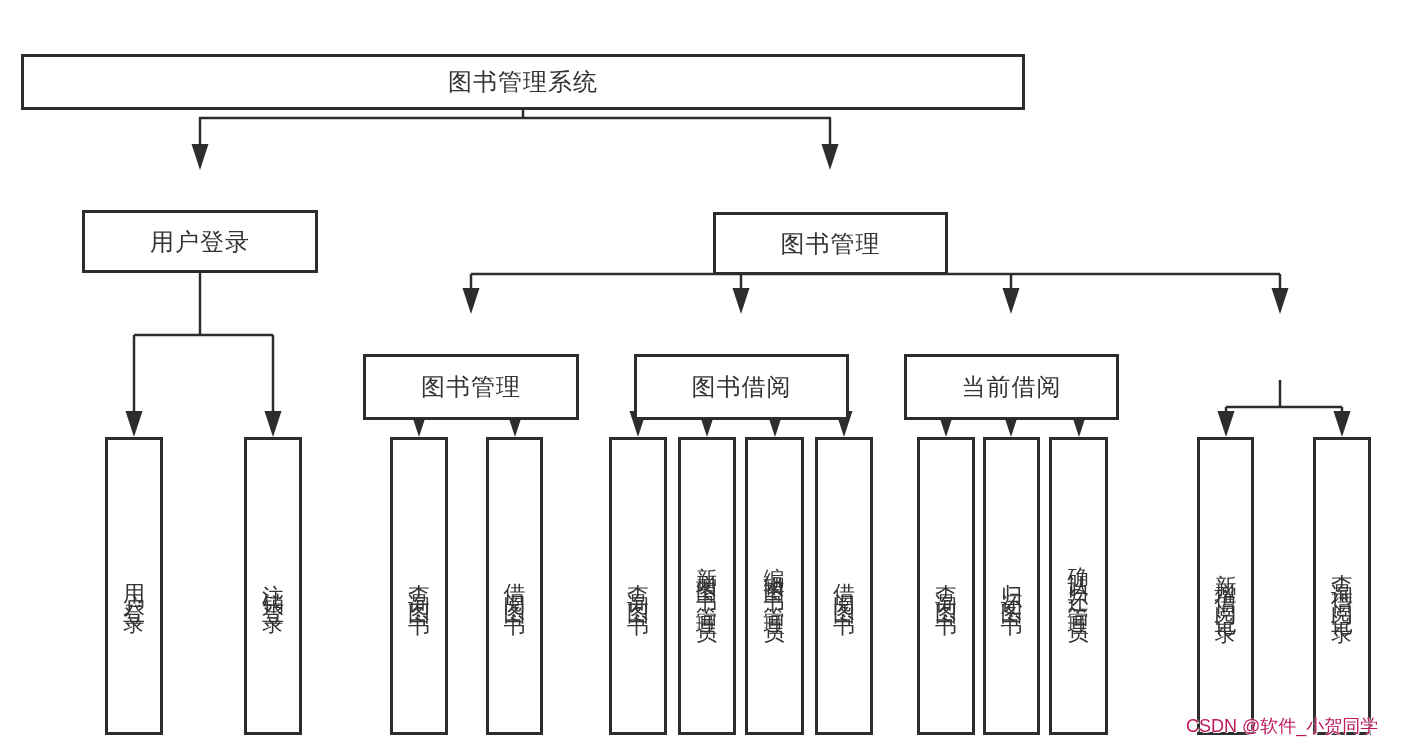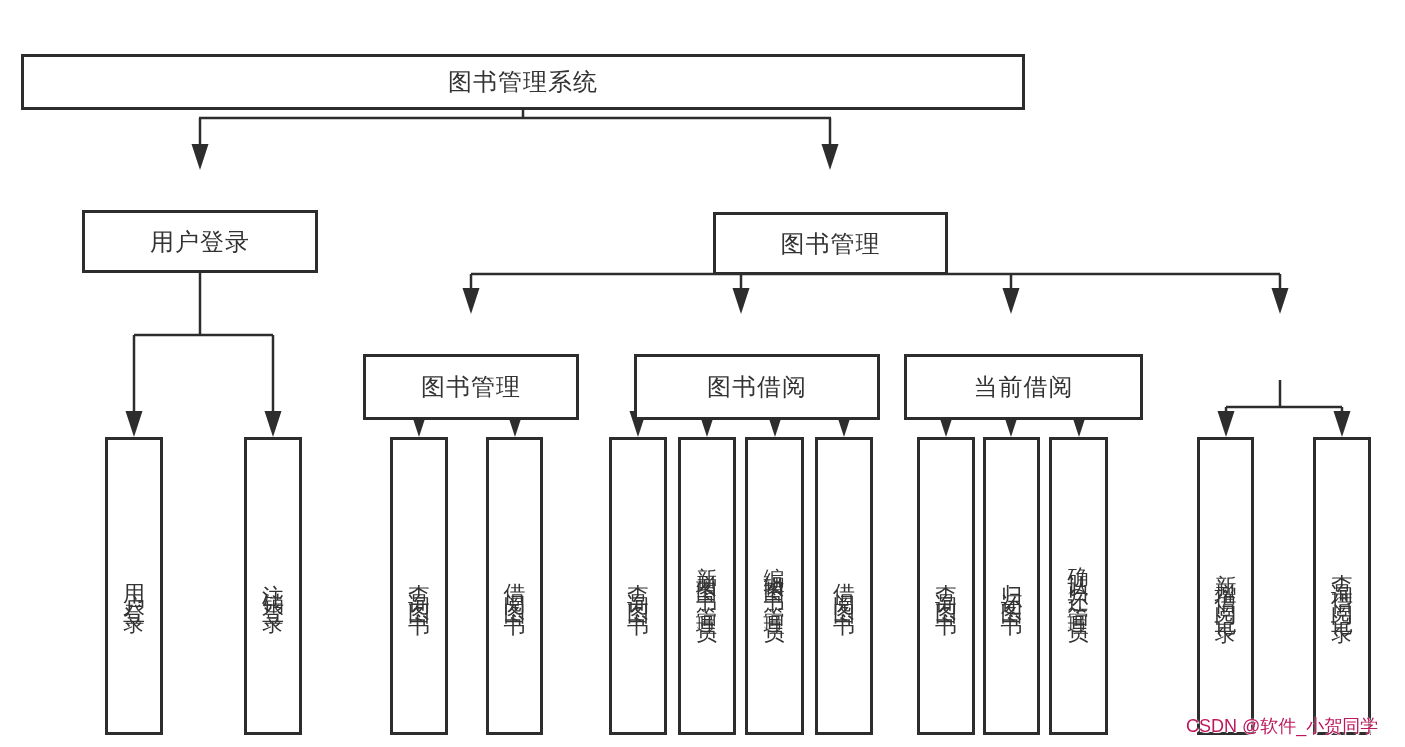--- a/index.html
+++ b/index.html
@@ -166,24 +166,24 @@
   <div class="hbox" style="left:82px; top:170px; width:236px; height:63px">
     <span>用户登录</span>
   </div>
   <div class="hbox" style="left:713px; top:172px; width:235px; height:63px">
     <span>图书管理</span>
   </div>
 
   <div class="hbox" style="left:363px; top:314px; width:216px; height:66px">
     <span>图书管理</span>
   </div>
-  <div class="hbox" style="left:634px; top:314px; width:246px; height:66px">
+  <div class="hbox" style="left:634px; top:314px; width:215px; height:66px">
     <span>图书借阅</span>
   </div>
-  <div class="hbox" style="left:904px; top:314px; width:239px; height:66px">
+  <div class="hbox" style="left:904px; top:314px; width:215px; height:66px">
     <span>当前借阅</span>
   </div>
 
   <div class="vbox" style="left:105px; width:58px">
     <span class="vtext">用户登录</span>
   </div>
   <div class="vbox" style="left:244px; width:58px">
     <span class="vtext">注销登录</span>
   </div>
 

